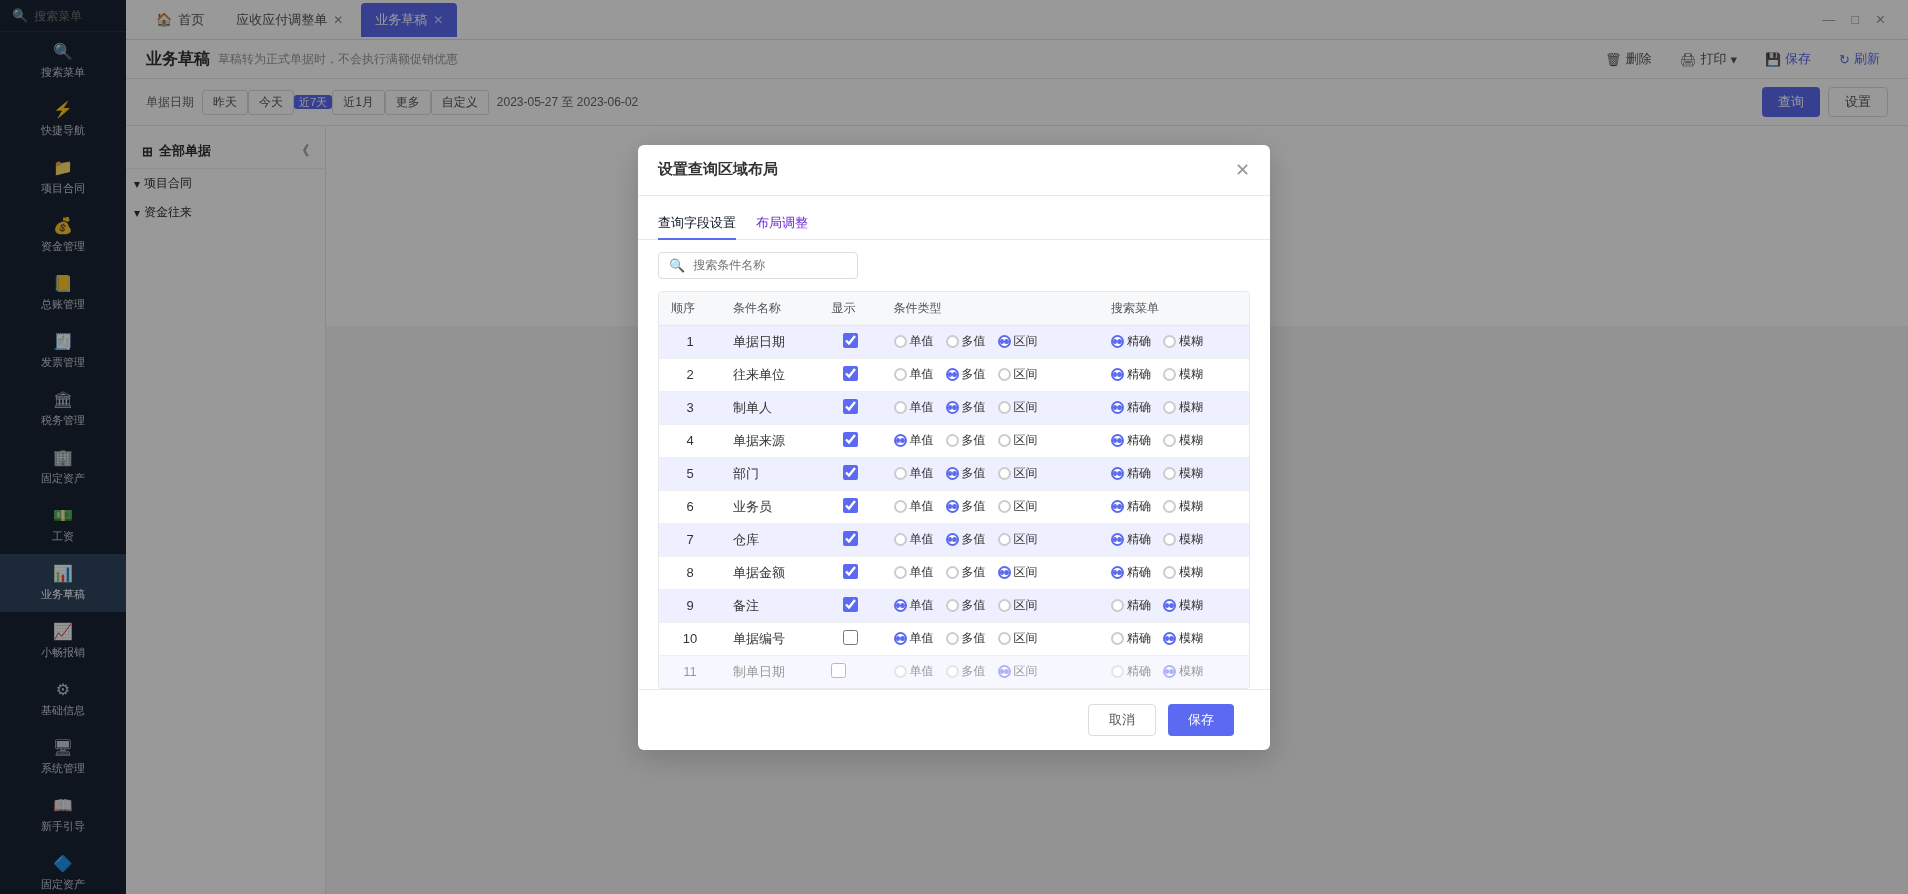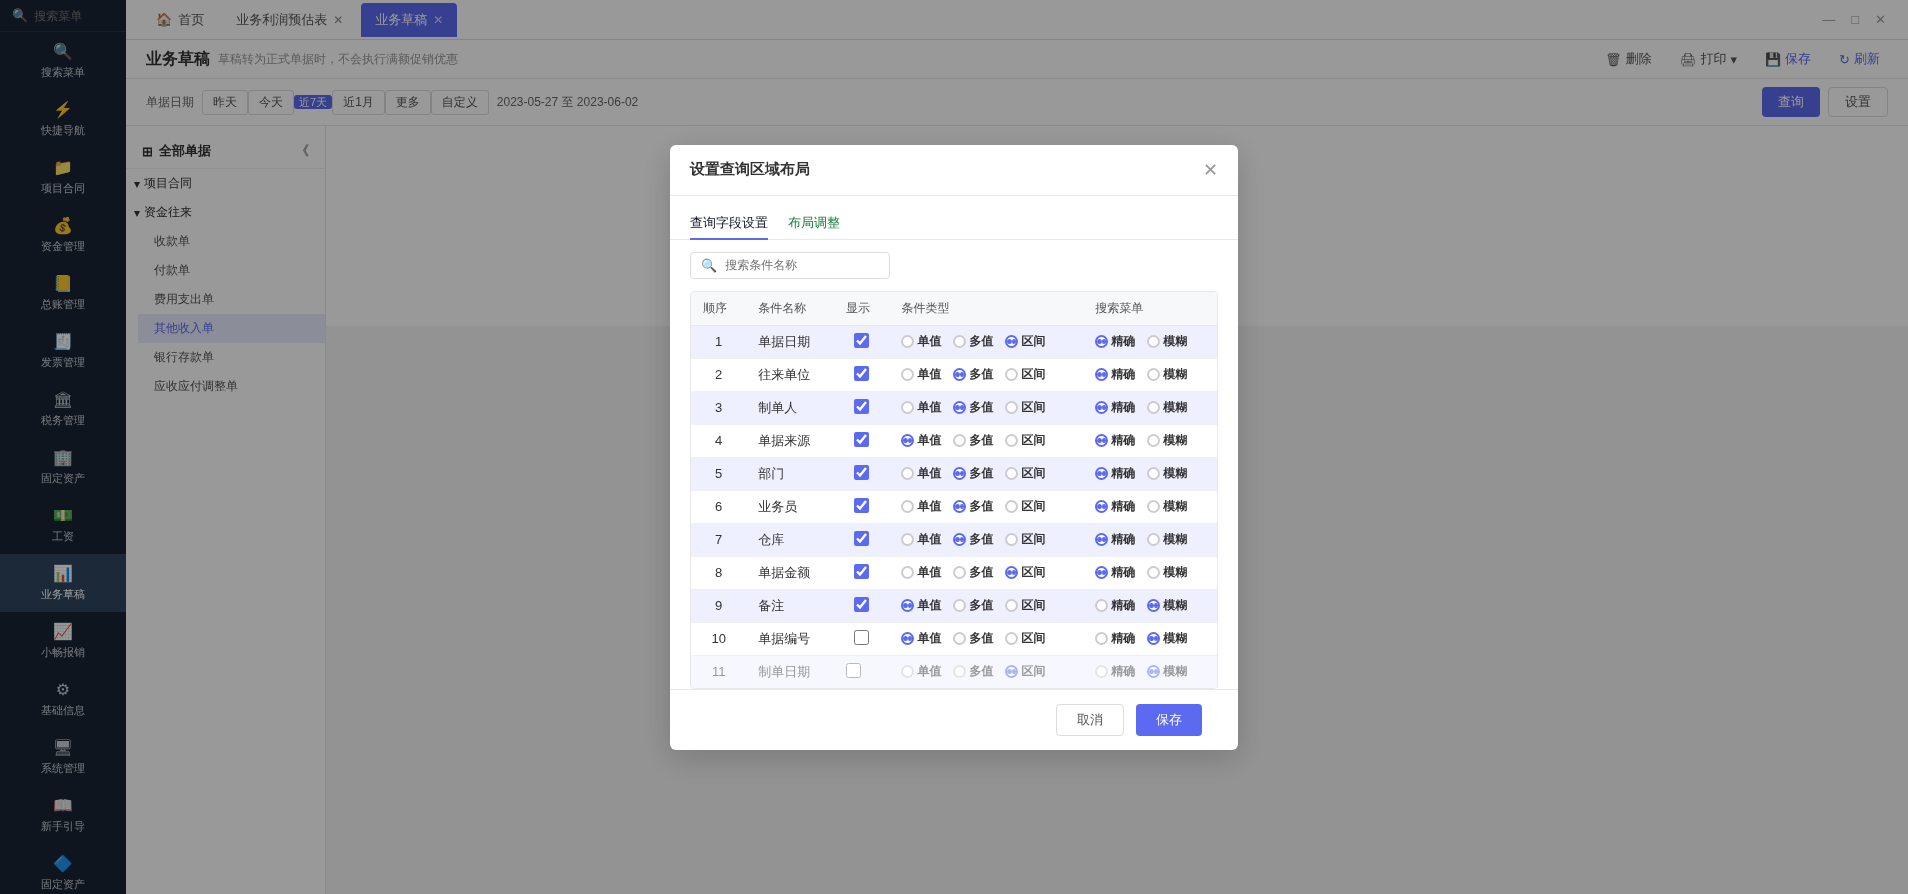--- a/index.html
+++ b/index.html
@@ -58,45 +58,45 @@
 
     
     .table-area { flex: 1; overflow: auto; background: #f5f5f5; }
     .table-header { background: #fff; padding: 8px 16px; font-size: 13px; color: #999; display: flex; align-items: center; justify-content: center; height: 200px; }
 
     
     .status-bar { background: #fff; border-top: 1px solid #e8e8e8; padding: 6px 20px; display: flex; align-items: center; justify-content: space-between; font-size: 12px; color: #666; }
 
     
     .modal-overlay { position: fixed; top: 0; left: 0; width: 100%; height: 100%; background: rgba(0,0,0,0.4); z-index: 1000; display: flex; align-items: center; justify-content: center; }
-    .modal { background: #fff; border-radius: 6px; width: 568px; max-height: 640px; display: flex; flex-direction: column; box-shadow: 0 8px 32px rgba(0,0,0,0.18); }
+    .modal { background: #fff; border-radius: 6px; width: 632px; max-height: 640px; display: flex; flex-direction: column; box-shadow: 0 8px 32px rgba(0,0,0,0.18); }
     .modal-header { padding: 14px 20px; border-bottom: 1px solid #e8e8e8; display: flex; align-items: center; justify-content: space-between; }
     .modal-title { font-size: 15px; font-weight: bold; color: #333; }
     .modal-close { cursor: pointer; color: #999; font-size: 18px; }
     .modal-body { flex: 1; overflow: hidden; display: flex; flex-direction: column; padding: 0; }
     .modal-tabs { display: flex; padding: 12px 20px 0; gap: 20px; border-bottom: 1px solid #e8e8e8; }
-    .modal-tab { padding: 6px 0; font-size: 13px; color: #15803d; cursor: pointer; border-bottom: 2px solid transparent; margin-bottom: -1px; }
+    .modal-tab { padding: 6px 0; font-size: 13px; color: #6d28d9; cursor: pointer; border-bottom: 2px solid transparent; margin-bottom: -1px; }
     .modal-tab.active { color: #0f172a; border-bottom-color: #5b6af0; font-weight: 500; }
     .modal-search { padding: 12px 20px; }
     .modal-search-box { display: flex; align-items: center; gap: 8px; border: 1px solid #ddd; border-radius: 4px; padding: 5px 10px; width: 200px; }
     .modal-search-box input { border: none; outline: none; font-size: 12px; color: #555; background: transparent; }
 
     
     .modal-table { flex: 1; overflow-y: auto; margin: 0 20px; border: 1px solid #e8e8e8; border-radius: 4px; }
     .modal-table table { width: 100%; border-collapse: collapse; font-size: 13px; }
     .modal-table th { background: #f7f8fa; padding: 8px 12px; text-align: left; font-weight: 500; color: #555; border-bottom: 1px solid #e8e8e8; font-size: 12px; white-space: nowrap; }
     .modal-table td { padding: 7px 12px; border-bottom: 1px solid #f0f0f0; color: #333; vertical-align: middle; white-space: nowrap; }
     .modal-table tr:last-child td { border-bottom: none; }
     .modal-table tr.row-highlight { background: #eef0ff; }
 
     
     .cb { width: 15px; height: 15px; accent-color: #5b6af0; cursor: pointer; }
 
     
-    .radio-group { display: flex; align-items: center; gap: 12px; font-weight: bold; }
+    .radio-group { display: flex; align-items: center; gap: 12px; }
     .radio-item { display: flex; align-items: center; gap: 3px; cursor: pointer; font-size: 12px; }
     .radio-dot { width: 13px; height: 13px; border-radius: 50%; border: 2px solid #5b6af0; display: inline-flex; align-items: center; justify-content: center; flex-shrink: 0; }
     .radio-dot.checked { background: #fff; }
     .radio-dot.checked::after { content: ''; width: 5px; height: 5px; background: #5b6af0; border-radius: 50%; display: block; }
     .radio-dot.unchecked { border-color: #ccc; background: #fff; }
 
     
     .modal-footer { padding: 14px 36px; display: flex; justify-content: flex-end; gap: 12px; border-top: 1px solid #e8e8e8; }
     .btn-cancel { padding: 6px 20px; border: 1px solid #ddd; background: #fff; border-radius: 4px; cursor: pointer; font-size: 13px; color: #555; }
     .btn-save { padding: 6px 20px; background: #5b6af0; color: #fff; border: none; border-radius: 4px; cursor: pointer; font-size: 13px; }
@@ -183,21 +183,21 @@
 </div>
 
 <div class="main">
 
   <div class="tabs">
     <div class="tab tab-home">
       <span>🏠</span>
       <span>首页</span>
     </div>
     <div class="tab">
-      <span>业务利润预估表</span>
+      <span>应收应付调整单</span>
       <span class="close">✕</span>
     </div>
     <div class="tab active">
       <span>业务草稿</span>
       <span class="close">✕</span>
     </div>
     <span style="flex:1"></span>
     <span style="cursor:pointer;color:#999;padding:0 6px;">—</span>
     <span style="cursor:pointer;color:#999;padding:0 6px;">□</span>
     <span style="cursor:pointer;color:#999;padding:0 6px;">✕</span>
@@ -246,28 +246,20 @@
         <span>⊞</span>
         <span>全部单据</span>
         <span class="panel-collapse">《</span>
       </div>
       <div id="tree-items">
           <div class="tree-group">
             <div class="group-header"><span>▾</span> 项目合同</div>
           </div>
           <div class="tree-group">
             <div class="group-header"><span>▾</span> 资金往来</div>
-            <div class="tree-sub">
-              <div class="tree-item">收款单</div>
-              <div class="tree-item">付款单</div>
-              <div class="tree-item">费用支出单</div>
-              <div class="tree-item active">其他收入单</div>
-              <div class="tree-item">银行存款单</div>
-              <div class="tree-item">应收应付调整单</div>
-            </div>
           </div>
         </div>
     </div>
 
     <div class="table-area">
       <div class="table-header">
         <span>未找到任何业务草稿</span>
       </div>
     </div>
   </div>

